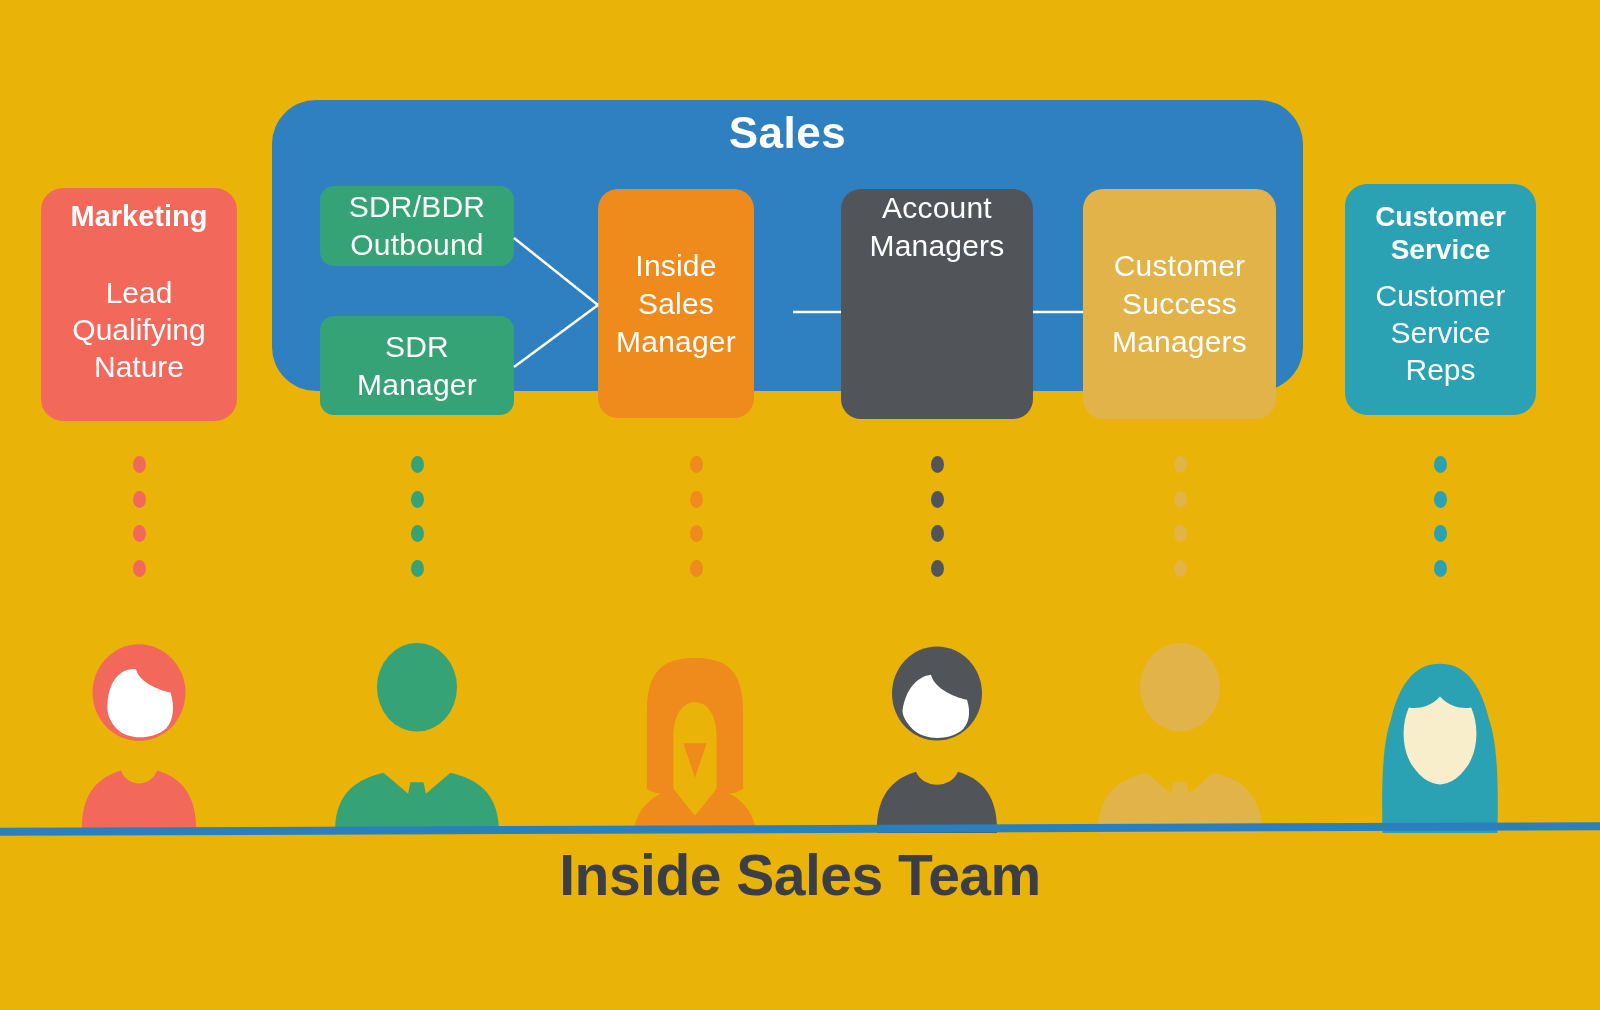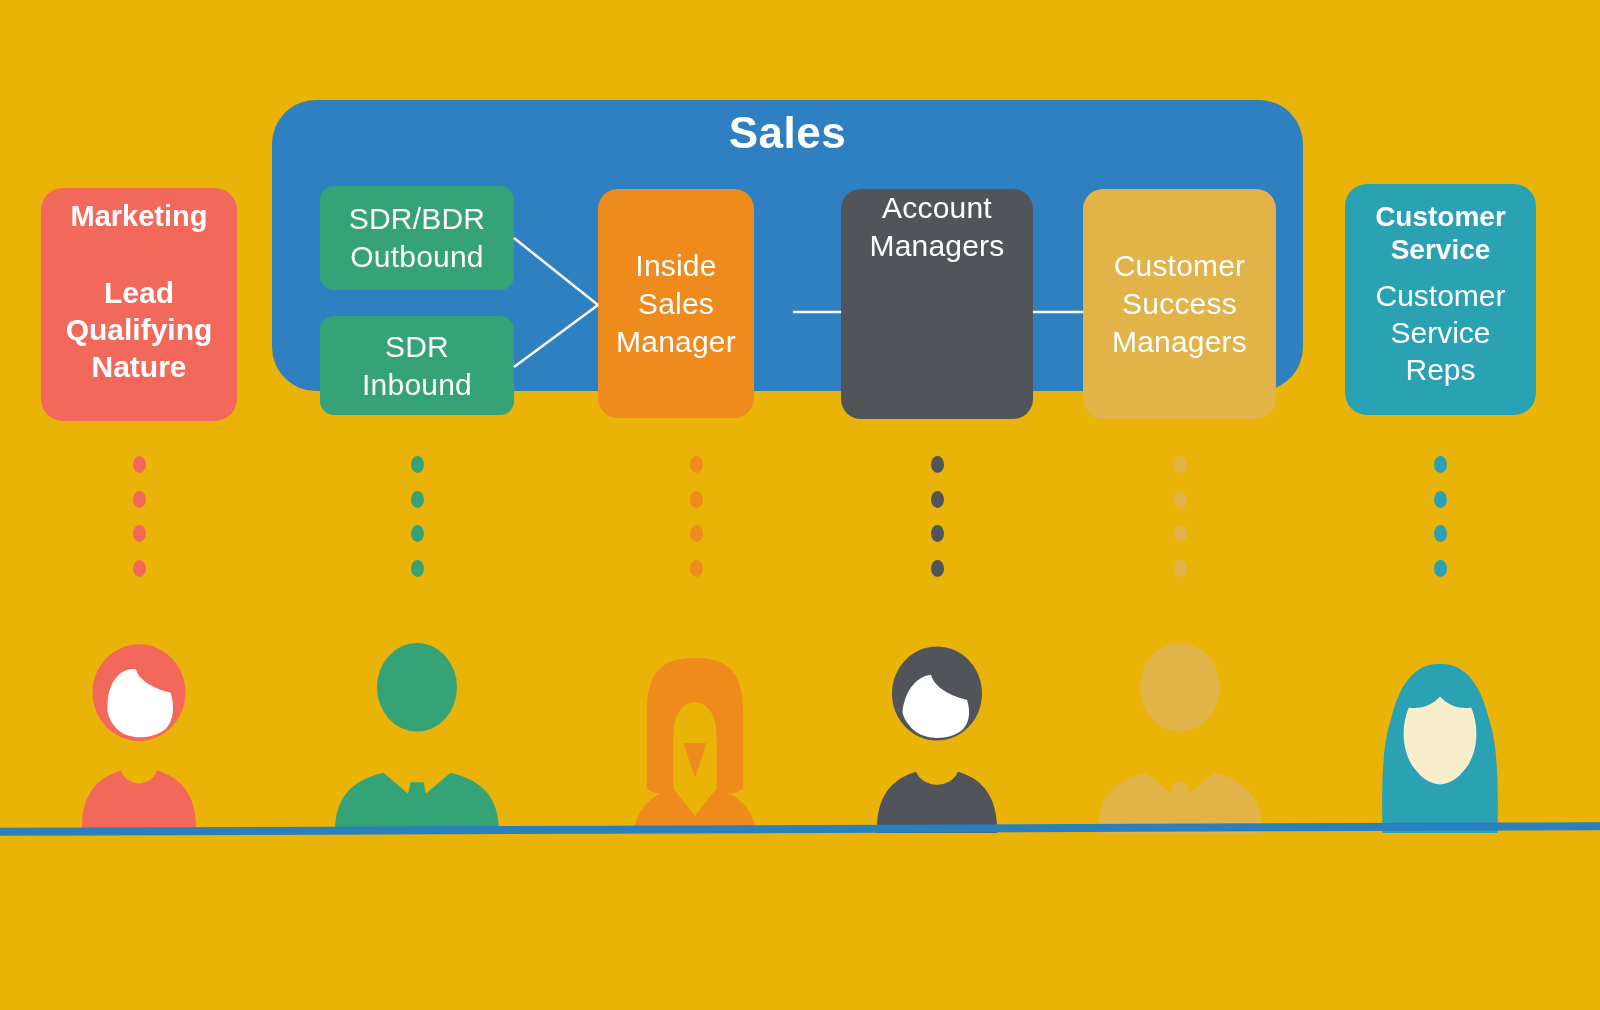--- a/index.html
+++ b/index.html
@@ -15,22 +15,22 @@
     position:absolute;left:0;right:0;top:8px;text-align:center;
     color:#fff;font-size:44px;font-weight:700;letter-spacing:.5px;
   }
   .box{
     position:absolute;color:#fff;text-align:center;white-space:pre-line;
     display:flex;flex-direction:column;align-items:center;box-sizing:border-box;
   }
   .box .bold{font-weight:700;}
   .box-marketing{left:41px;top:188px;width:196px;height:233px;border-radius:22px;background:var(--salmon);padding-top:10px;}
   .box-marketing .box-title{font-size:29px;line-height:36px;}
-  .box-marketing .box-body{margin-top:40px;font-size:30px;line-height:37px;font-weight:700;}
-  .box-sdr-outbound{left:320px;top:186px;width:194px;height:104px;border-radius:14px;background:var(--green);justify-content:center;}
+  .box-marketing .box-body{margin-top:40px;font-size:30px;line-height:37px;font-weight:400;}
+  .box-sdr-outbound{left:320px;top:186px;width:194px;height:80px;border-radius:14px;background:var(--green);justify-content:center;}
   .box-sdr-inbound{left:320px;top:316px;width:194px;height:99px;border-radius:14px;background:var(--green);justify-content:center;}
   .box-ism{left:598px;top:189px;width:156px;height:229px;border-radius:20px;background:var(--orange);justify-content:center;}
   .box-am{left:841px;top:189px;width:192px;height:230px;border-radius:20px;background:var(--dark);justify-content:flex-start;}
   .box-csm{left:1083px;top:189px;width:193px;height:230px;border-radius:20px;background:var(--gold);justify-content:center;}
   .box-cs{left:1345px;top:184px;width:191px;height:231px;border-radius:22px;background:var(--teal);padding-top:16px;}
   .box-cs .box-title{font-size:28px;line-height:33px;}
   .box-cs .box-body{margin-top:11px;font-size:30px;line-height:37px;font-weight:400;}
   .box-label{font-size:30px;line-height:38px;font-weight:400;letter-spacing:.2px;}
   .connectors{position:absolute;left:0;top:0;pointer-events:none;}
   .dots{position:absolute;top:456px;width:20px;height:121px;display:flex;flex-direction:column;
@@ -72,21 +72,21 @@
 Nature</div>
   </div>
 
   <div class="box box-sdr-outbound">
     <div class="box-label">SDR/BDR
 Outbound</div>
   </div>
 
   <div class="box box-sdr-inbound">
     <div class="box-label">SDR
-Inbound</div>
+Manager</div>
   </div>
 
   <div class="box box-ism">
     <div class="box-label">Inside
 Sales
 Manager</div>
   </div>
 
   <div class="box box-am">
     <div class="box-label">Account
@@ -181,14 +181,15 @@
     <path class="fill" d="M93,186 L107,186 L116,236 L100,250 L84,236 Z"></path>
   </svg>
 
   <svg class="avatar av-teal" style="left:1358px;top:637px" width="164" height="196" viewBox="0 0 200 250" preserveAspectRatio="none">
     <path class="fill" d="M30,250 C28,170 32,130 40,106 C52,52 74,34 100,34 C126,34 148,52 160,106 C168,130 172,170 170,250 Z"></path>
     <path class="skin" d="M100,76 C112,90 128,92 138,90 C148,114 146,144 134,164 C122,182 110,188 100,188 C90,188 78,182 66,164 C54,144 52,114 62,90 C72,92 88,90 100,76 Z"></path>
   </svg>
 
   <div class="baseline"></div>
 
+  <div class="footer-title">Inside Sales Team</div>
 
 </div>
 
 </body></html>

